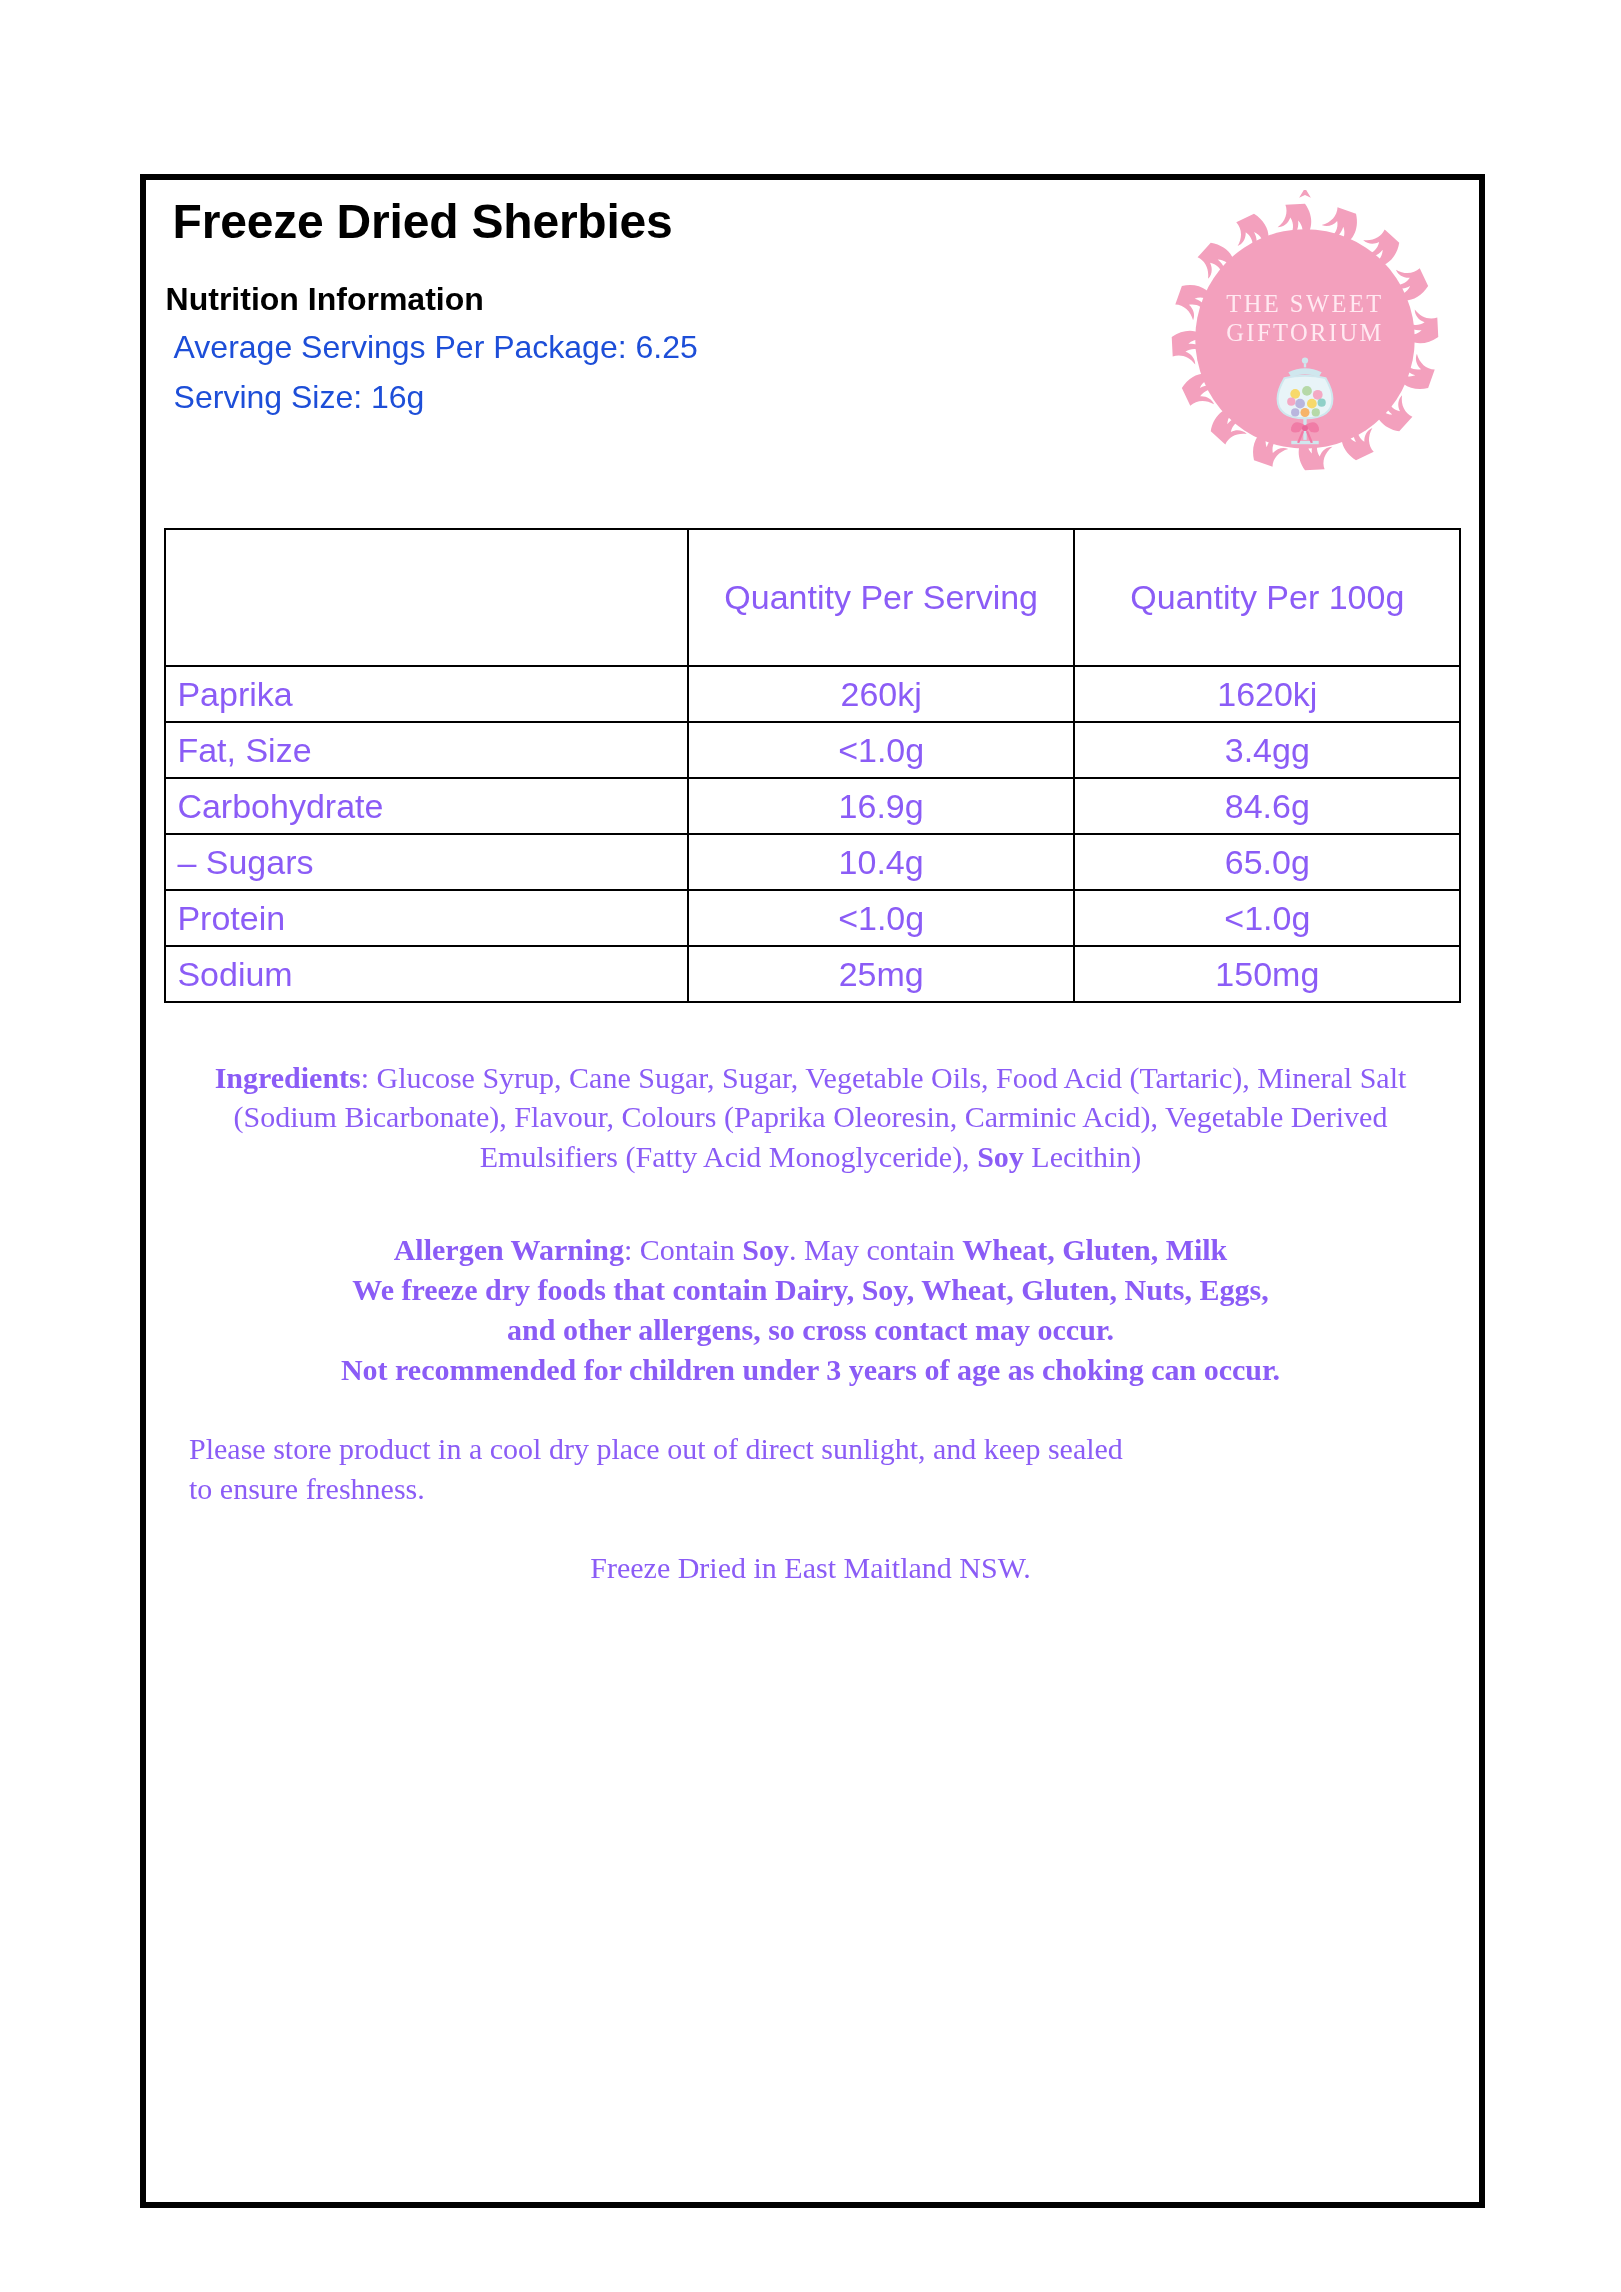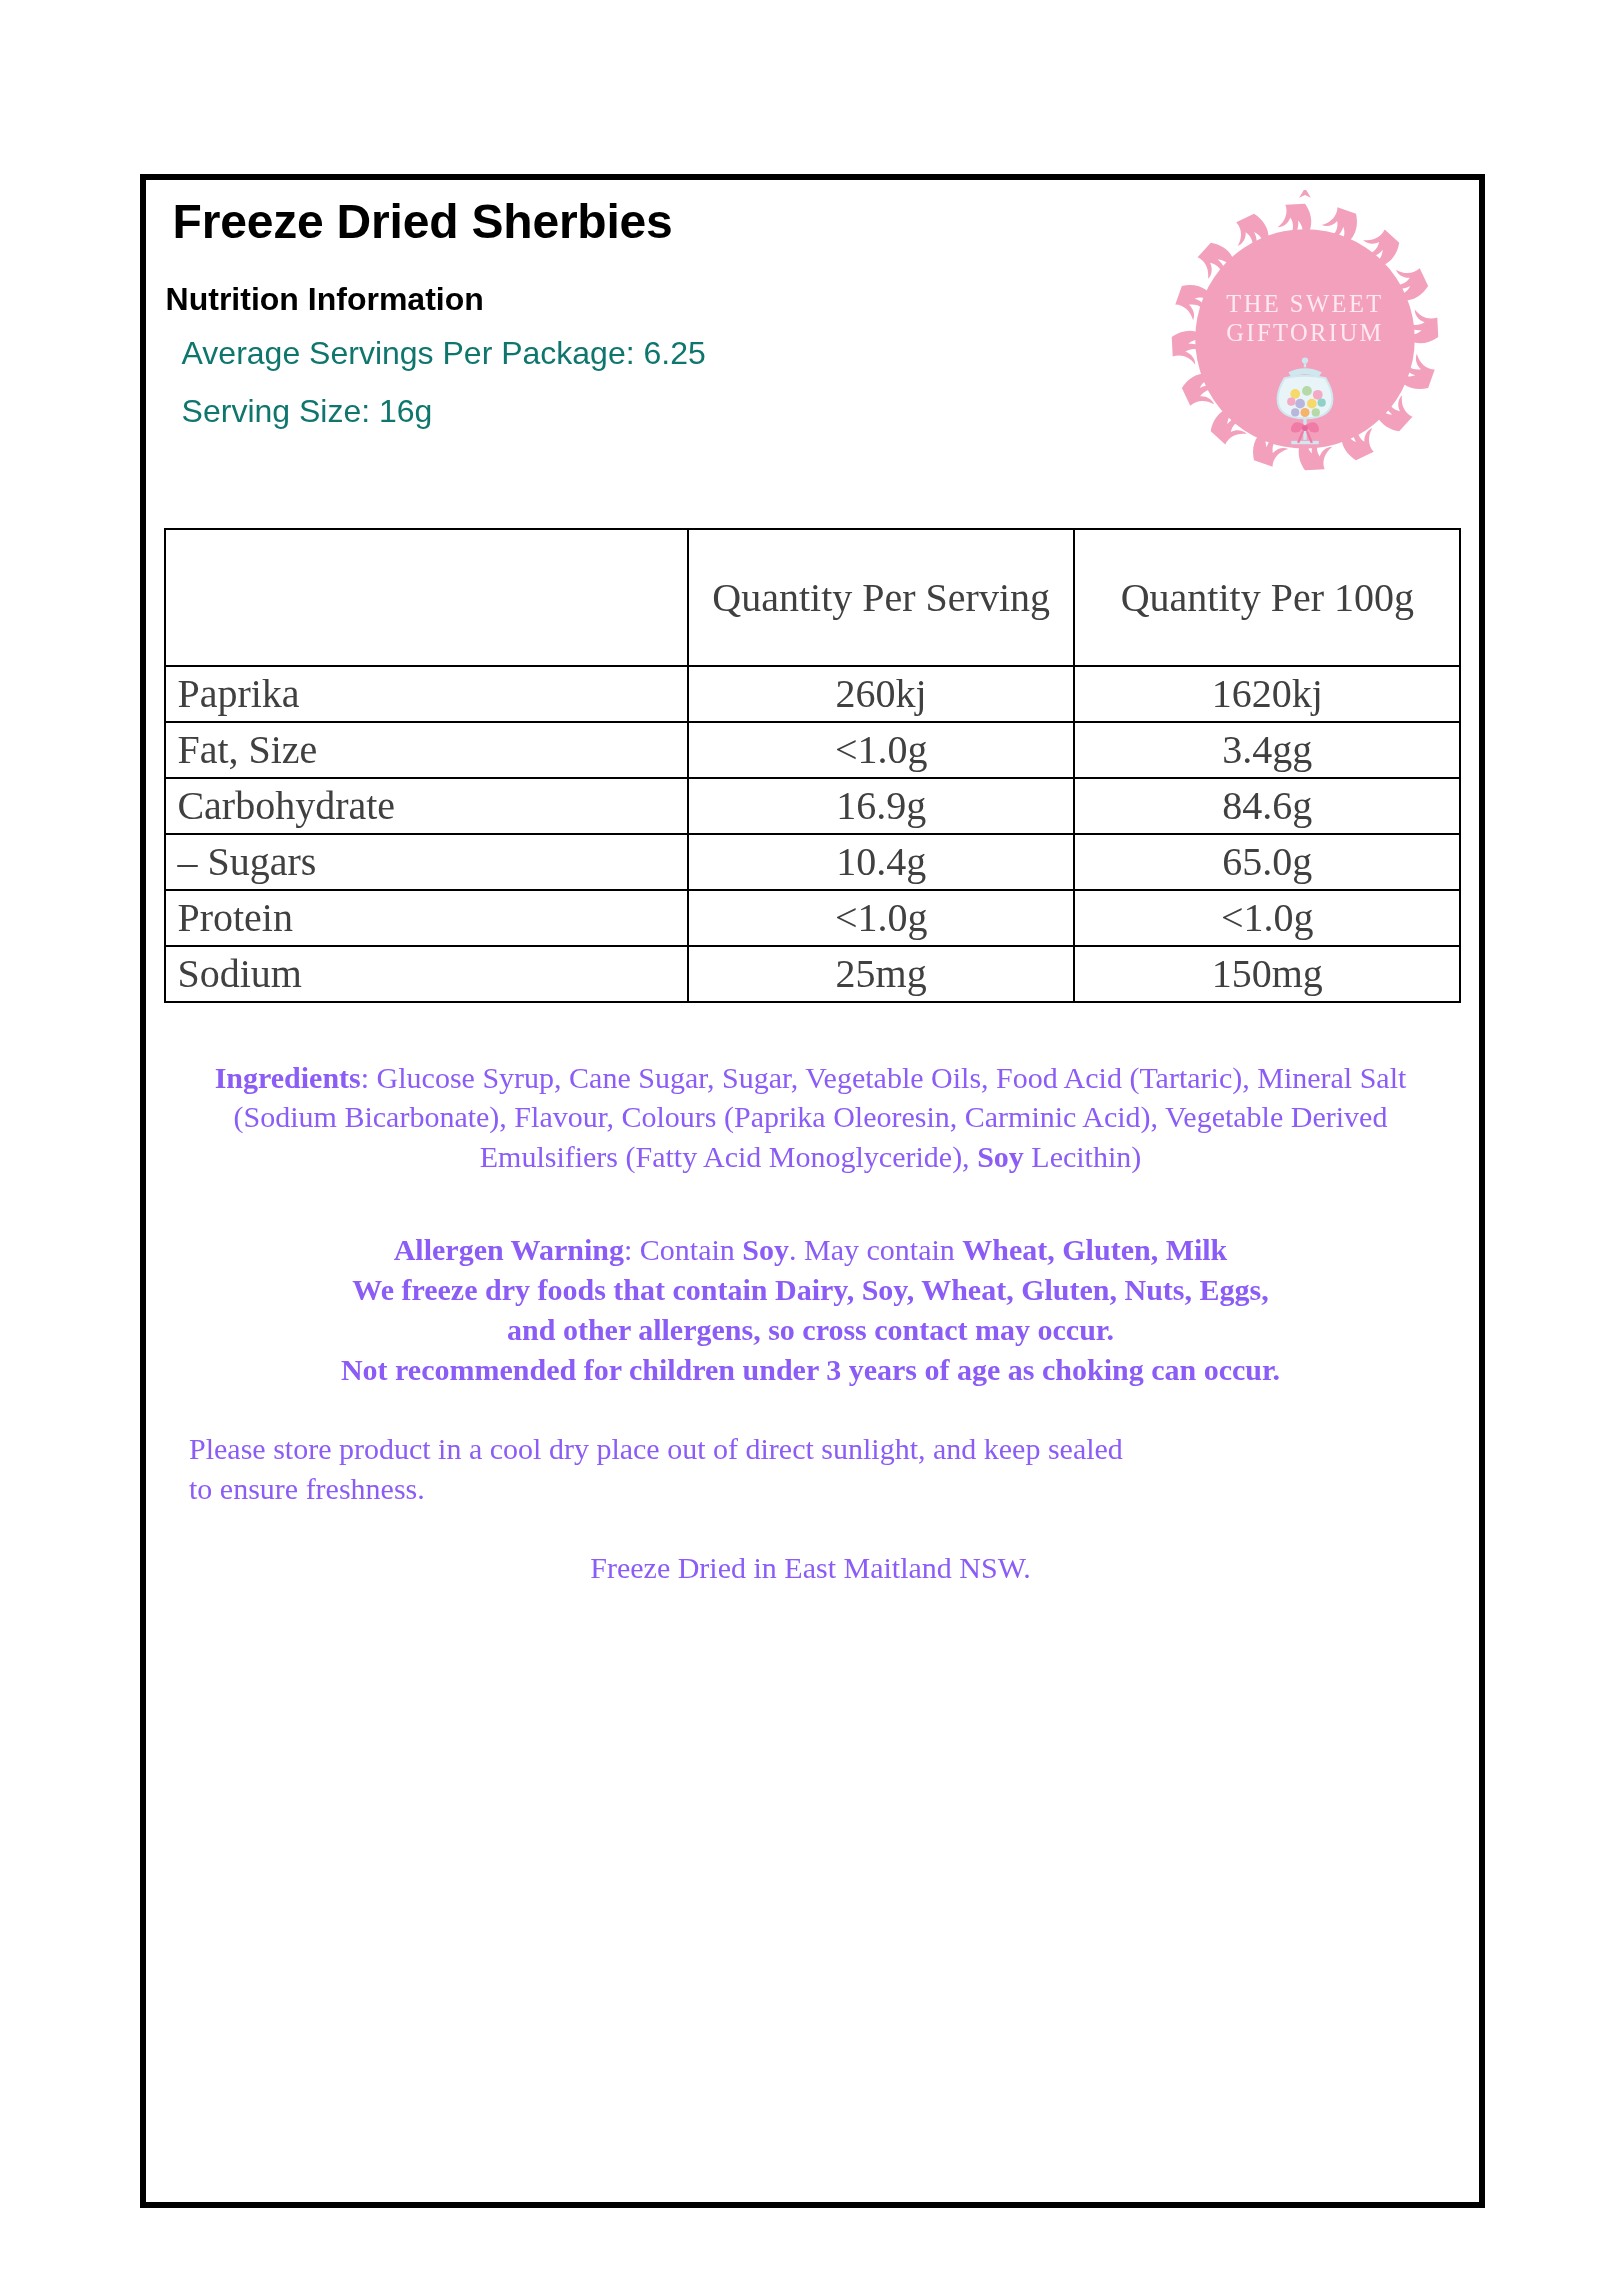--- a/index.html
+++ b/index.html
@@ -56,23 +56,23 @@
     font-size: 32px;
     font-weight: bold;
     color: #000000;
     line-height: 1.05;
     margin: 0 0 9.8px 0;
   }
 
   .serving-line {
     font-size: 32px;
     font-weight: normal;
-    color: #0f766e;
+    color: #1d4ed8;
     line-height: 1.32;
-    margin: 16px;
+    margin: 8px;
     white-space: nowrap;
   }
 
   
   .logo-wrap {
     position: absolute;
     right: 27.4px;
     top: 9.8px;
     width: 294px;
     height: 294px;
@@ -88,24 +88,24 @@
     border-collapse: collapse;
     width: 100%;
     table-layout: fixed;
   }
   table.nutri col.c1 { width: 40.4%; }
   table.nutri col.c2 { width: 29.8%; }
   table.nutri col.c3 { width: 29.8%; }
 
   table.nutri th, table.nutri td {
     border: 2.9px solid #000000;
-    color: #404040;
-    font-size: 40px;
-    font-weight: normal;
-    font-family: Liberation Serif, serif;
+    color: #8b5cf6;
+    font-size: 34px;
+    font-weight: normal;
+    font-family: Liberation Sans, sans-serif;
     padding: 0;
     vertical-align: middle;
   }
 
   table.nutri thead th {
     height: 135px;
     font-weight: normal;
     text-align: center;
     padding: 0 5.9px;
   }

